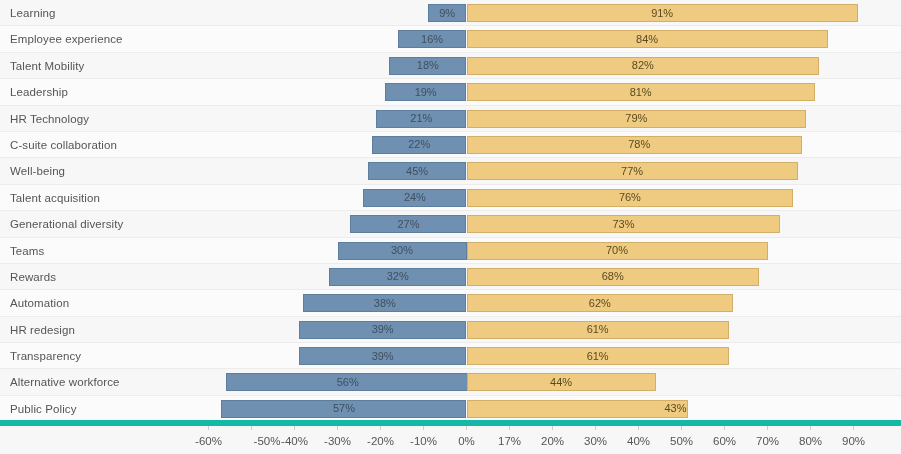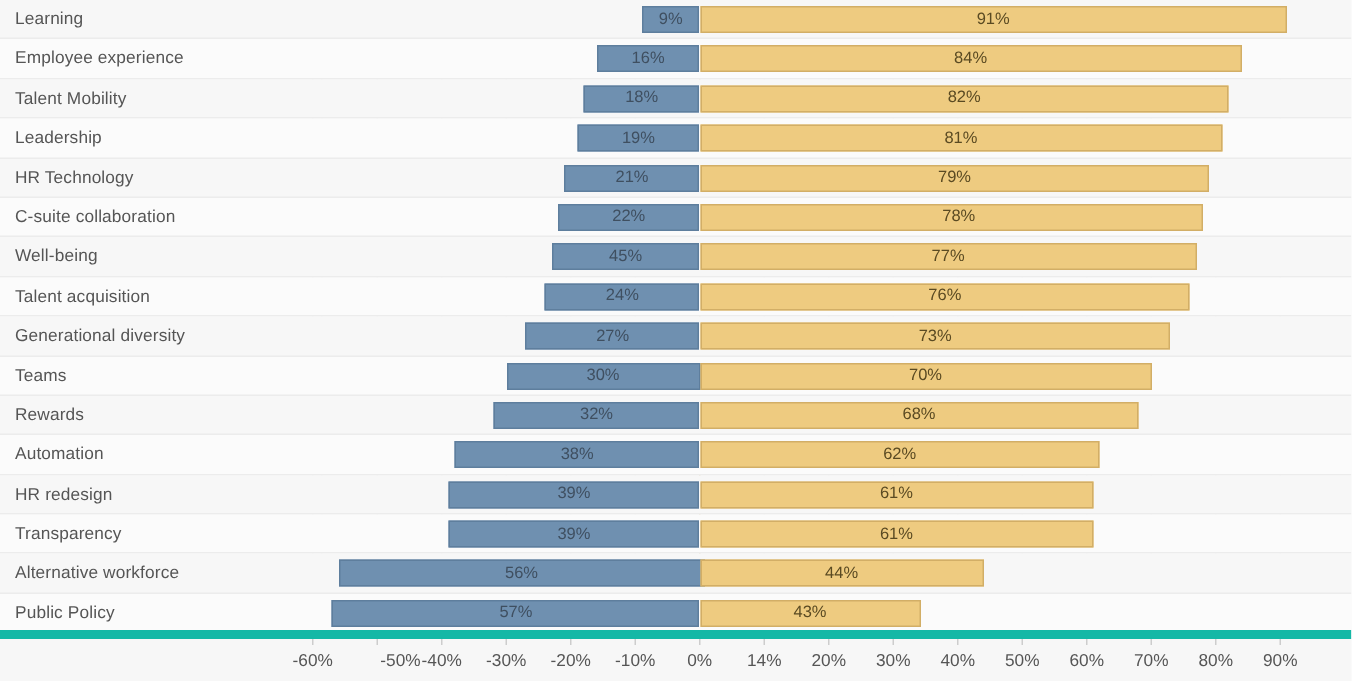--- a/index.html
+++ b/index.html
@@ -304,21 +304,21 @@
         <div class="bar pos" style="left: 466.5px; width: 189.2px;">
           <span class="bar-value">44%</span>
         </div>
         <div class="row-sep"></div>
       </div>
       <div class="row even" style="height: 26.4px;">
         <div class="cat-label">Public Policy</div>
         <div class="bar neg" style="left: 221.4px; width: 245.1px;">
           <span class="bar-value">57%</span>
         </div>
-        <div class="bar pos" style="left: 466.5px; width: 147px;">
+        <div class="bar pos" style="left: 466.5px; width: 221px; justify-content: flex-end;">
           <span class="bar-value">43%</span>
         </div>
         <div class="row-sep"></div>
       </div>
     </div>
   <div class="axis">
       <div class="tick-mark" style="left: 208px;"></div>
       <div class="tick-label" style="left: 208.5px;">-60%</div>
       <div class="tick-mark" style="left: 251px;"></div>
       <div class="tick-label" style="left: 267px;">-50%</div>
@@ -326,21 +326,21 @@
       <div class="tick-label" style="left: 294.5px;">-40%</div>
       <div class="tick-mark" style="left: 337px;"></div>
       <div class="tick-label" style="left: 337.5px;">-30%</div>
       <div class="tick-mark" style="left: 380px;"></div>
       <div class="tick-label" style="left: 380.5px;">-20%</div>
       <div class="tick-mark" style="left: 423px;"></div>
       <div class="tick-label" style="left: 423.5px;">-10%</div>
       <div class="tick-mark" style="left: 466px;"></div>
       <div class="tick-label" style="left: 466.5px;">0%</div>
       <div class="tick-mark" style="left: 509px;"></div>
-      <div class="tick-label" style="left: 509.5px;">14%</div>
+      <div class="tick-label" style="left: 509.5px;">17%</div>
       <div class="tick-mark" style="left: 552px;"></div>
       <div class="tick-label" style="left: 552.5px;">20%</div>
       <div class="tick-mark" style="left: 595px;"></div>
       <div class="tick-label" style="left: 595.5px;">30%</div>
       <div class="tick-mark" style="left: 638px;"></div>
       <div class="tick-label" style="left: 638.5px;">40%</div>
       <div class="tick-mark" style="left: 681px;"></div>
       <div class="tick-label" style="left: 681.5px;">50%</div>
       <div class="tick-mark" style="left: 724px;"></div>
       <div class="tick-label" style="left: 724.5px;">60%</div>

